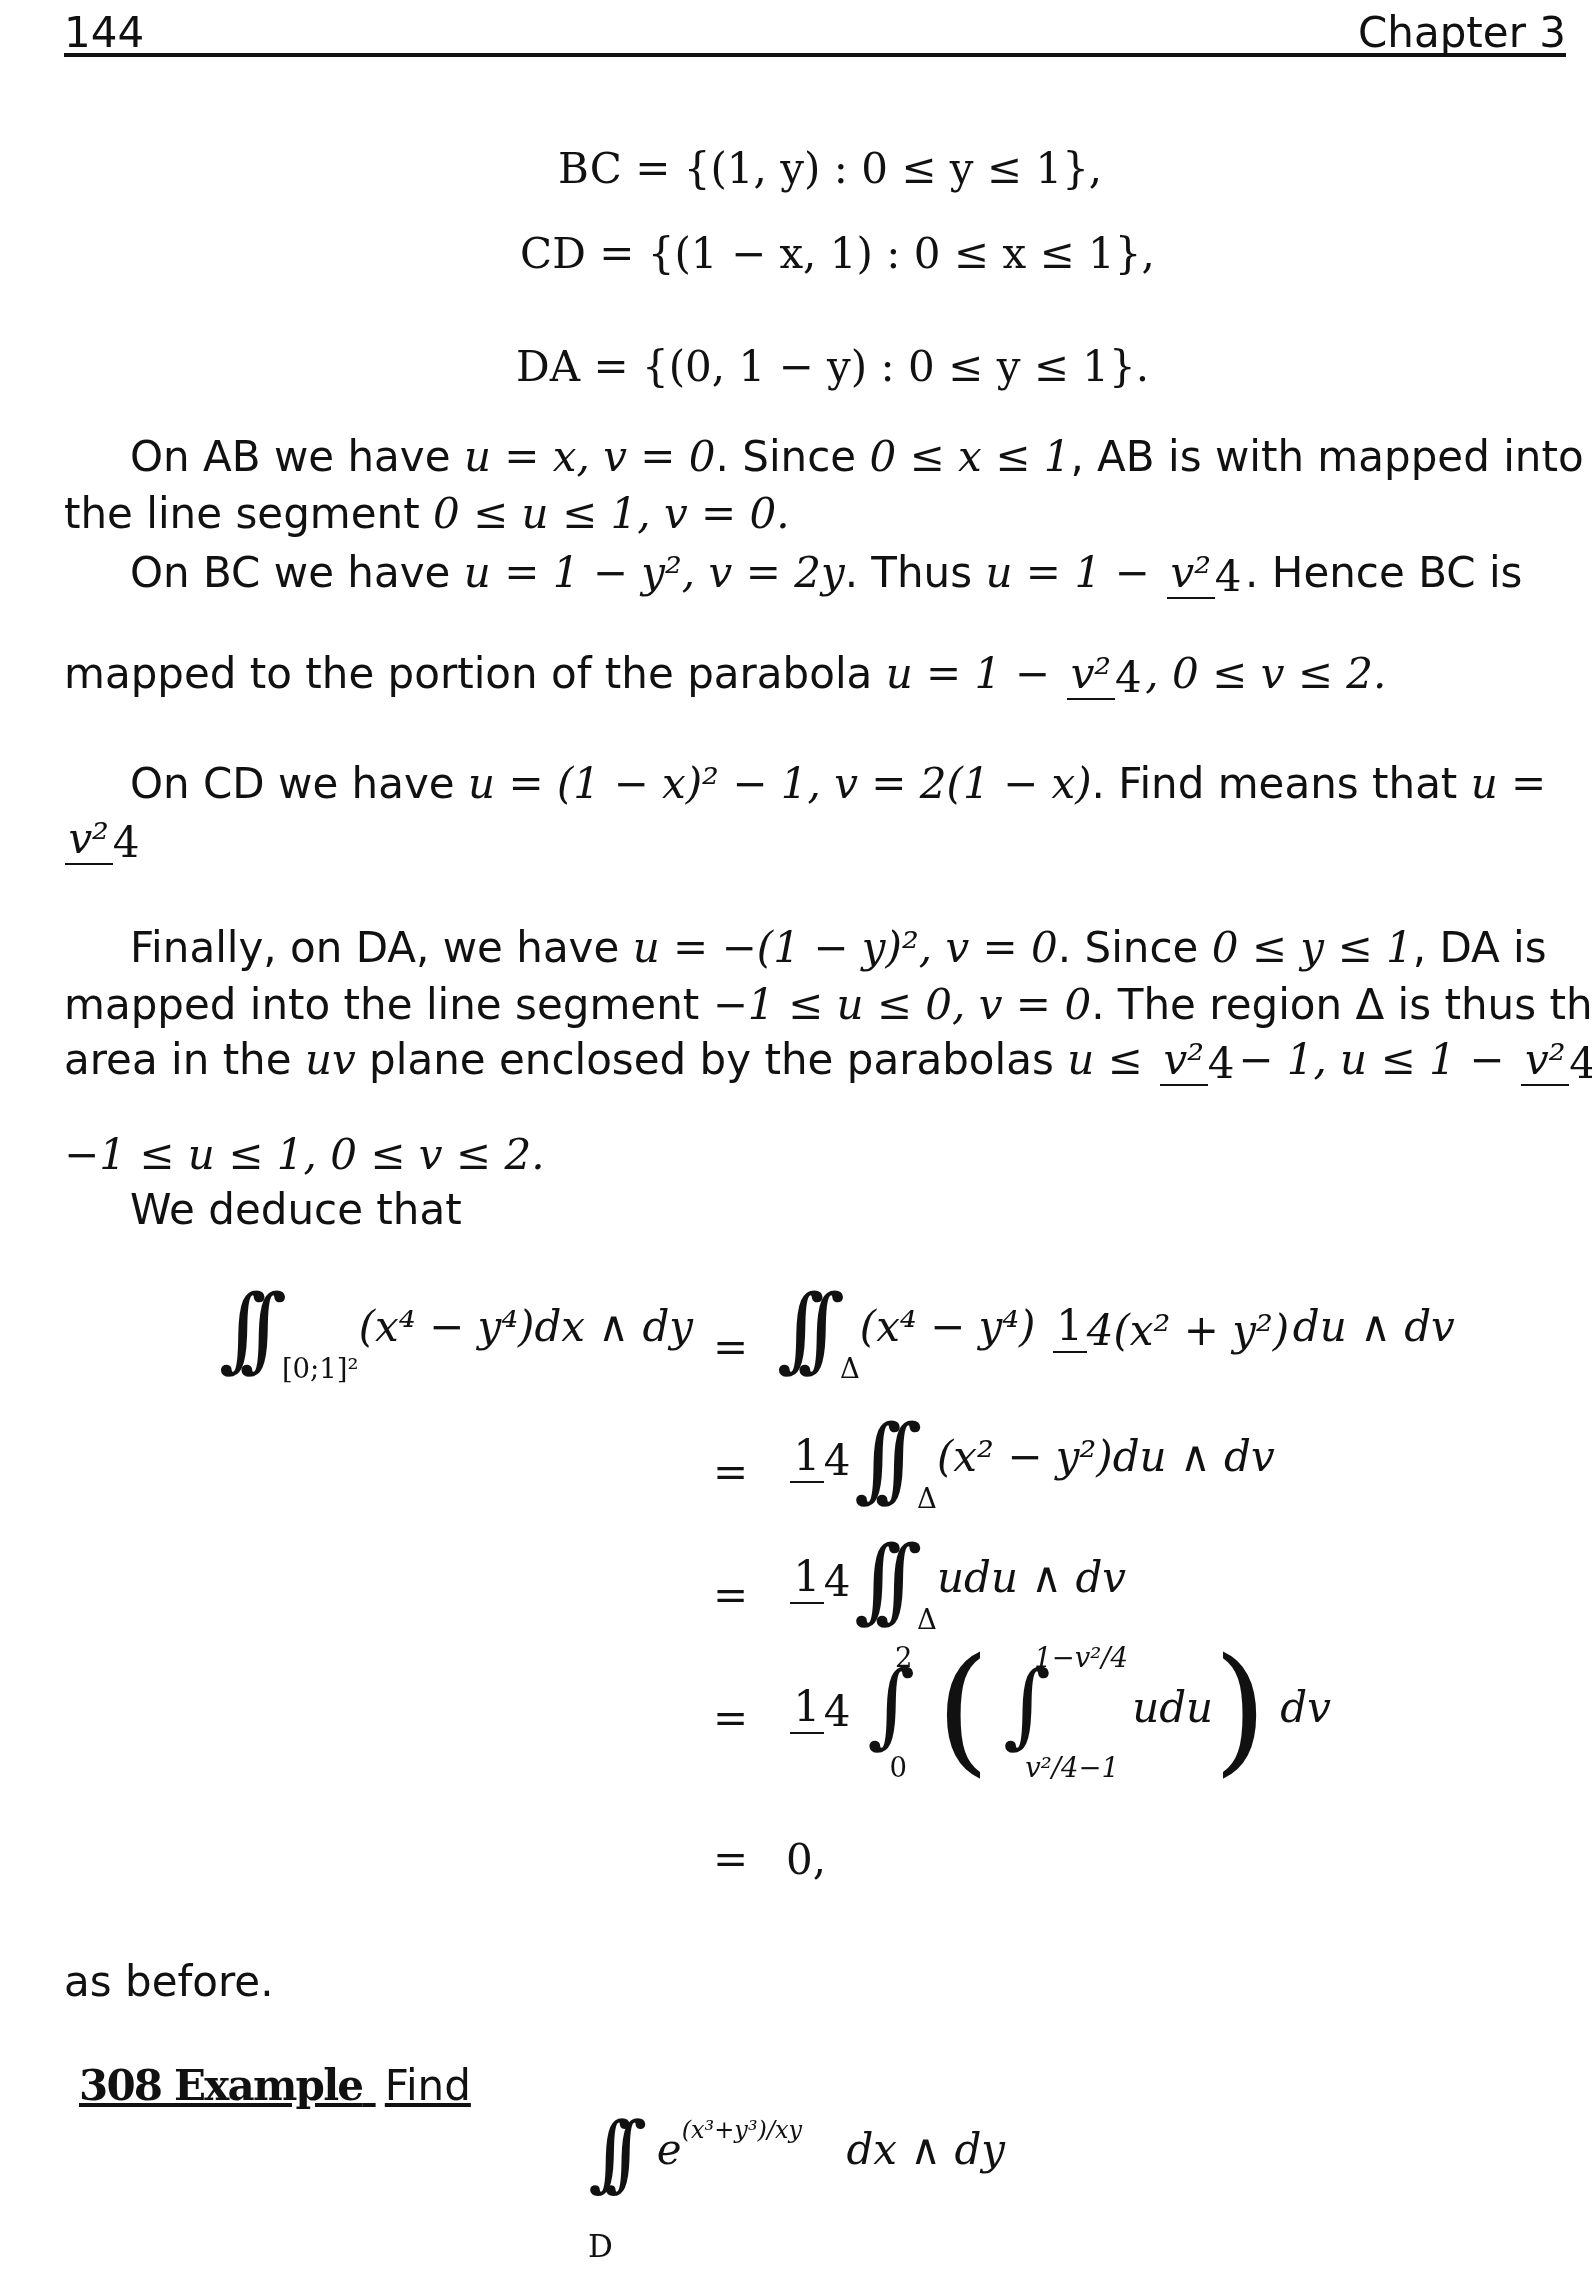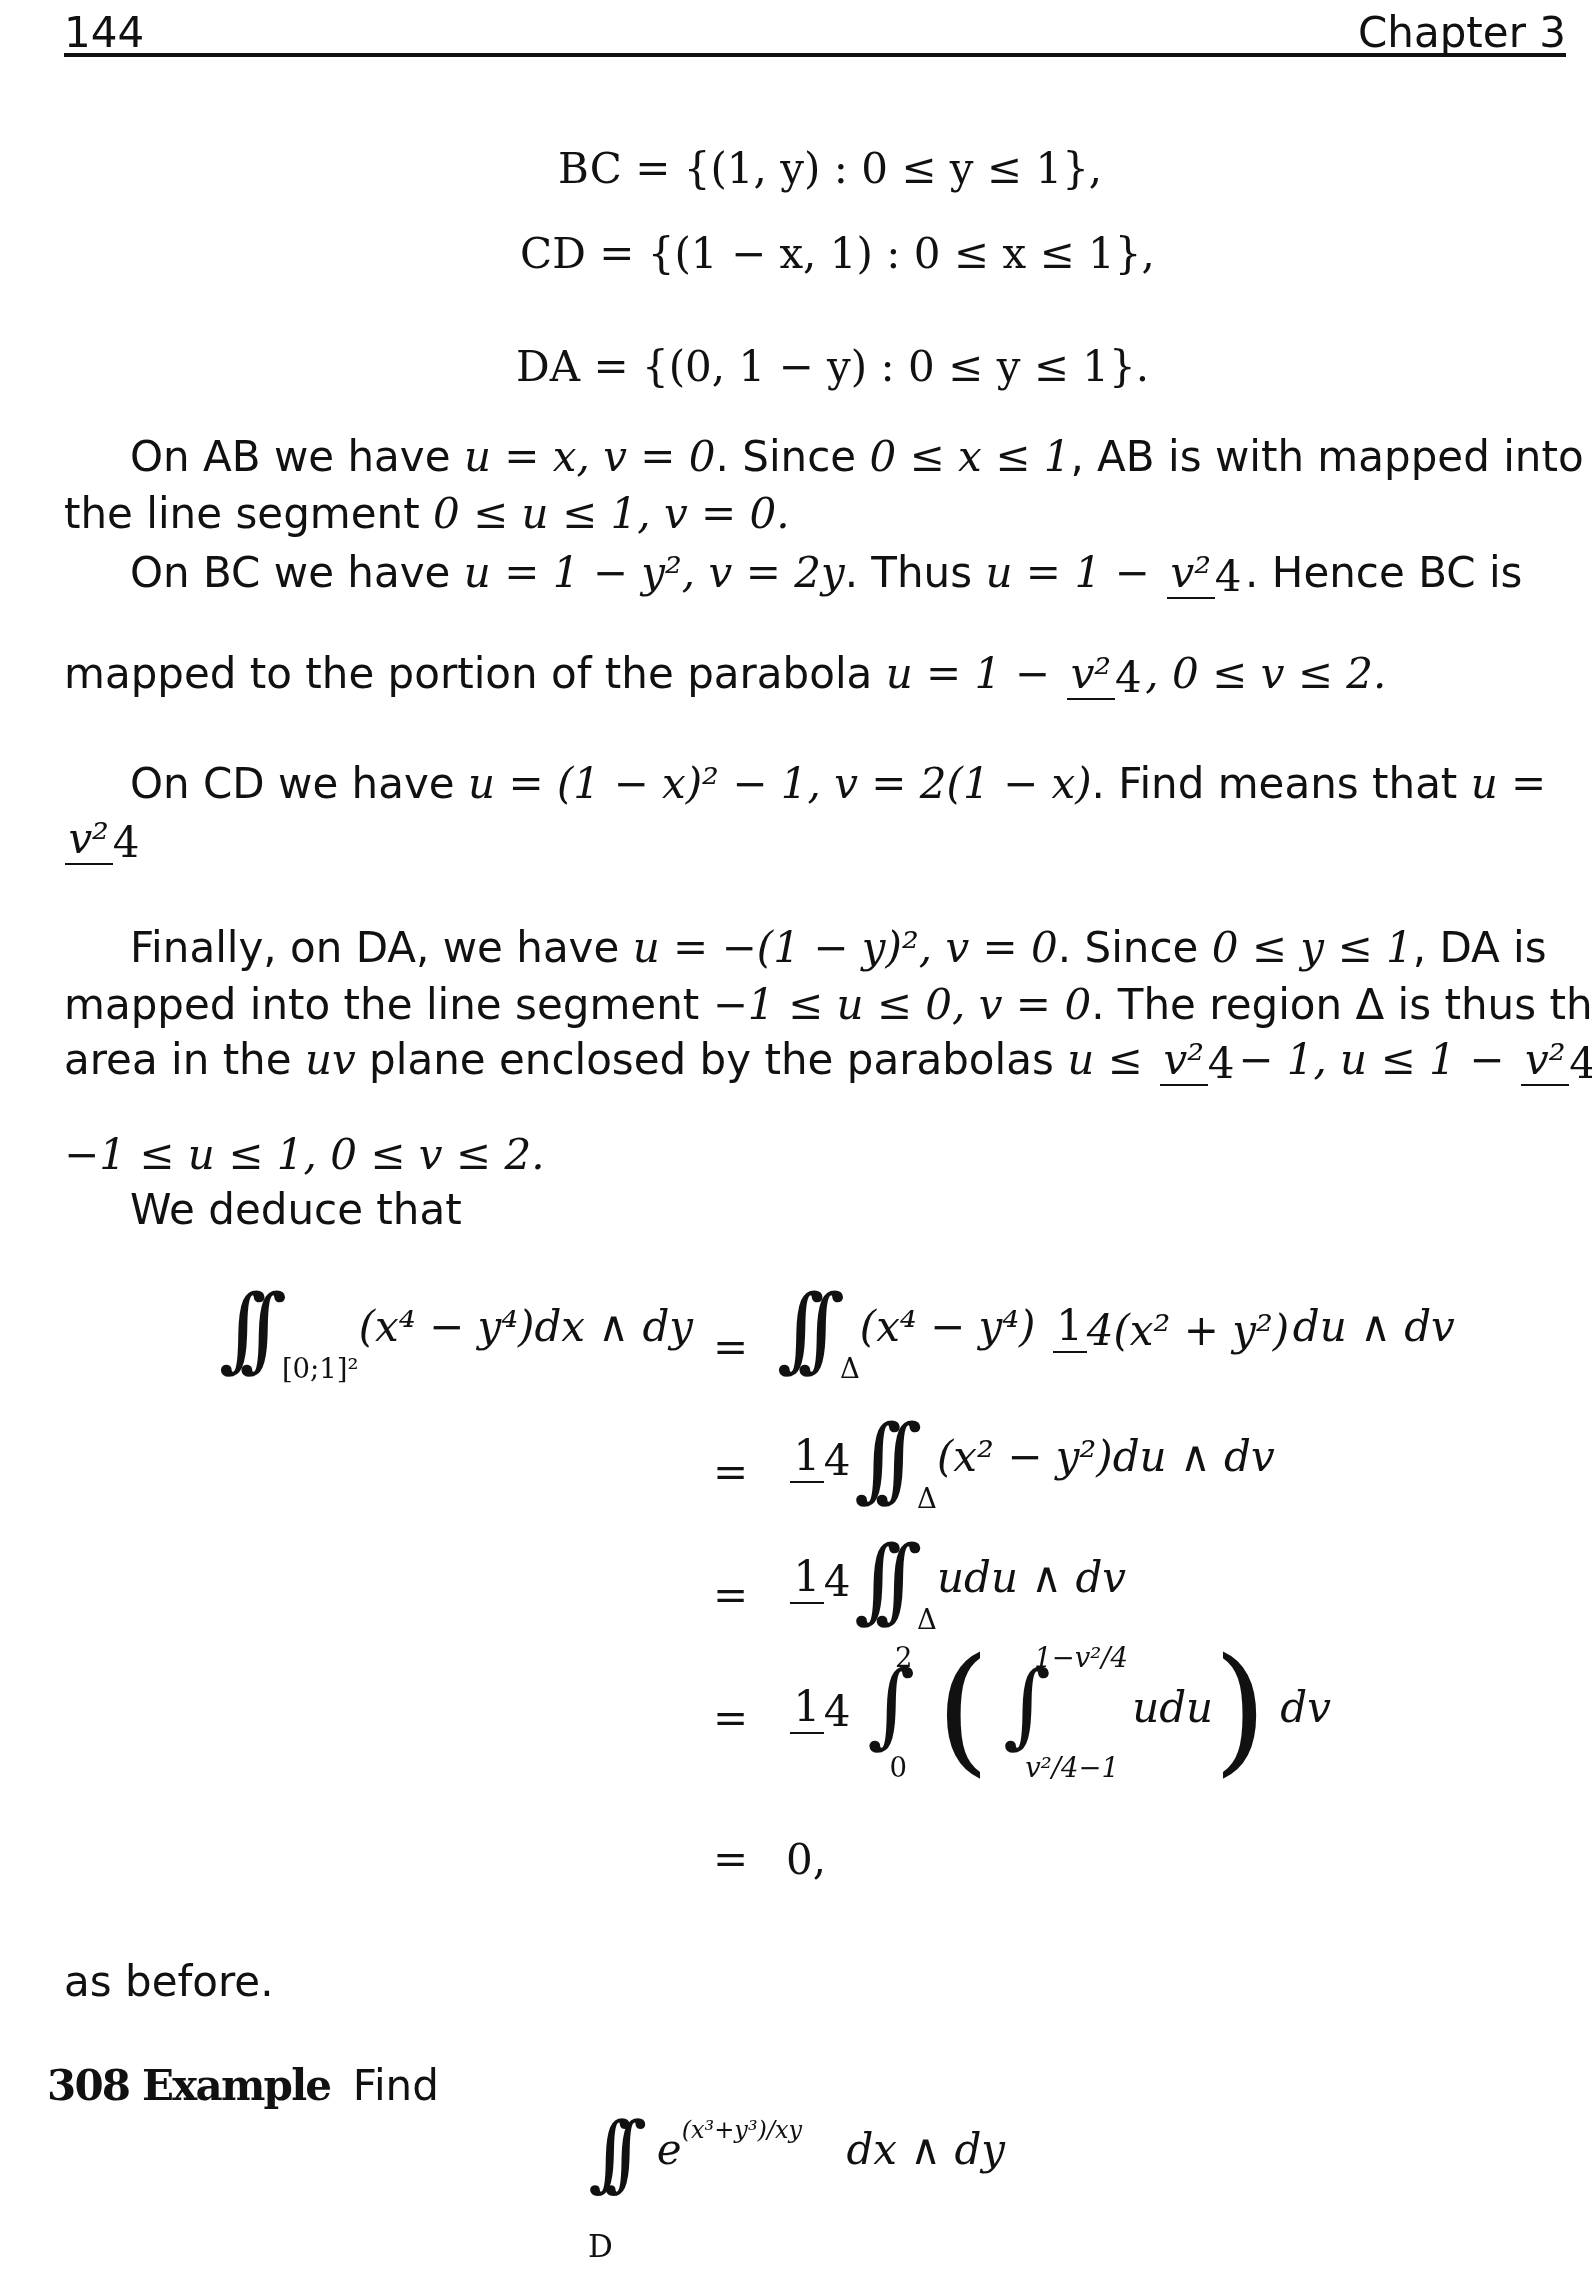--- a/index.html
+++ b/index.html
@@ -138,21 +138,21 @@
     <span class="sub m" style="position:absolute; left:22px; top:110px;">v²/4−1</span>
   </span><span class="m">udu</span><span class="bigparen">)</span>
   <span class="m">dv</span>
 </div>
 
 <div class="abs mr" style="left:713px; top:1827px;">=</div>
 <div class="abs mr" style="left:786px; top:1827px;">0,</div>
 
 <div class="abs" style="left:64px; top:1949px;">as before.</div>
 
-<div class="abs" style="left:47px; top:2053px;">
+<div class="abs" style="left:79px; top:2053px;text-decoration:underline;">
   <span style="font-family:'DejaVu Serif', serif; font-weight:bold; letter-spacing:-1.8px;">308 Example</span>
   <span style="margin-left:9.2px;">Find</span>
 </div>
 <div class="abs" style="left:588px; top:2103px;">
   <span class="int" style="font-size:83px;">∫∫</span>
   <span class="m" style="margin-left:24px;">e</span><sup class="m" style="font-size:24px; vertical-align:26px;">(x³+y³)/xy</sup>
   <span class="m" style="margin-left:31px;">dx ∧ dy</span>
 </div>
 <div class="abs mr" style="left:588px; top:2220px; font-size:31px;">D</div>
 

